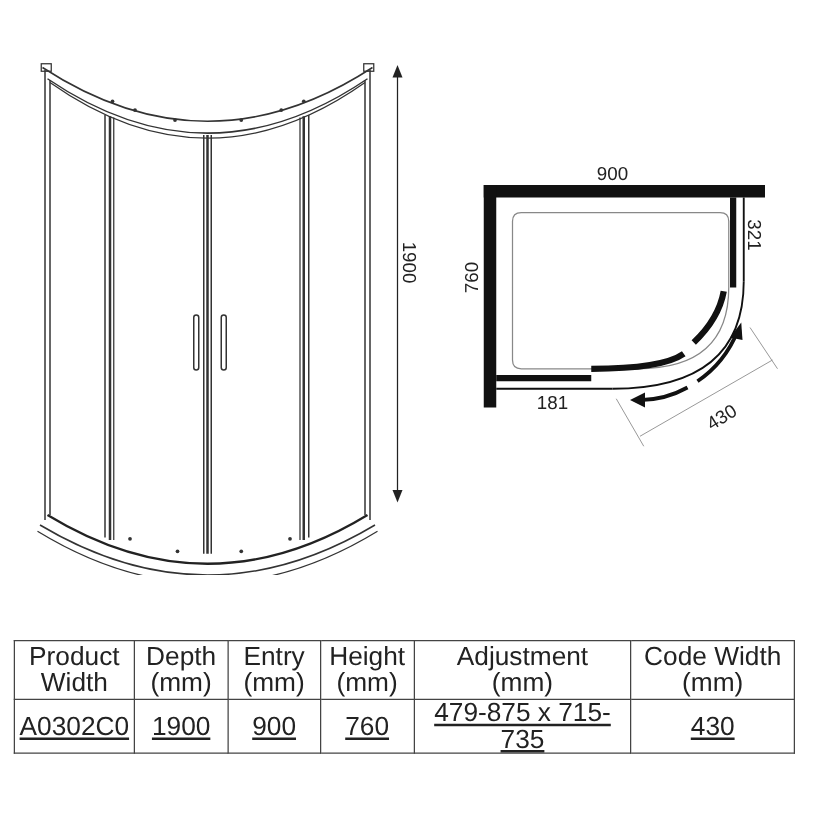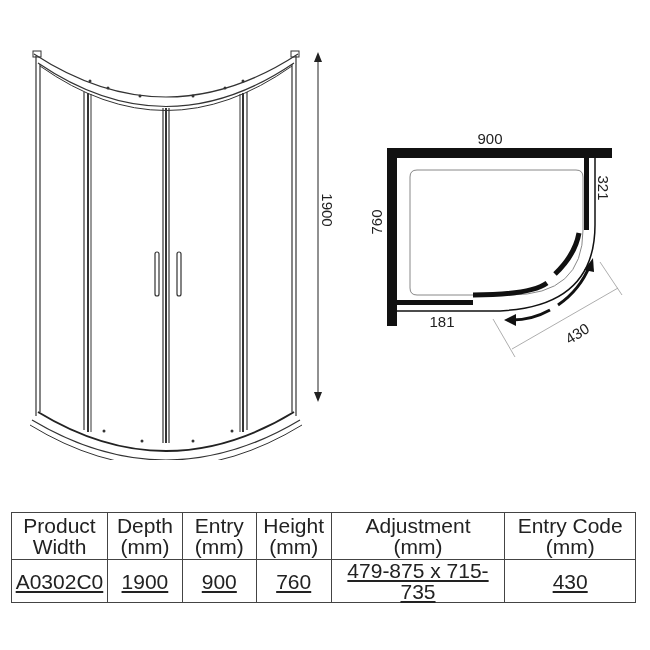--- a/index.html
+++ b/index.html
@@ -126,21 +126,21 @@
         </th>
       <th>
           <div>Height</div>
           <div>(mm)</div>
         </th>
       <th>
           <div>Adjustment</div>
           <div>(mm)</div>
         </th>
       <th>
-          <div>Entry Code</div>
+          <div>Code Width</div>
           <div>(mm)</div>
         </th>
     </tr>
   </thead>
   <tbody>
     <tr>
       <td>A0302C0</td>
       <td>1900</td>
       <td>900</td>
       <td>760</td>

